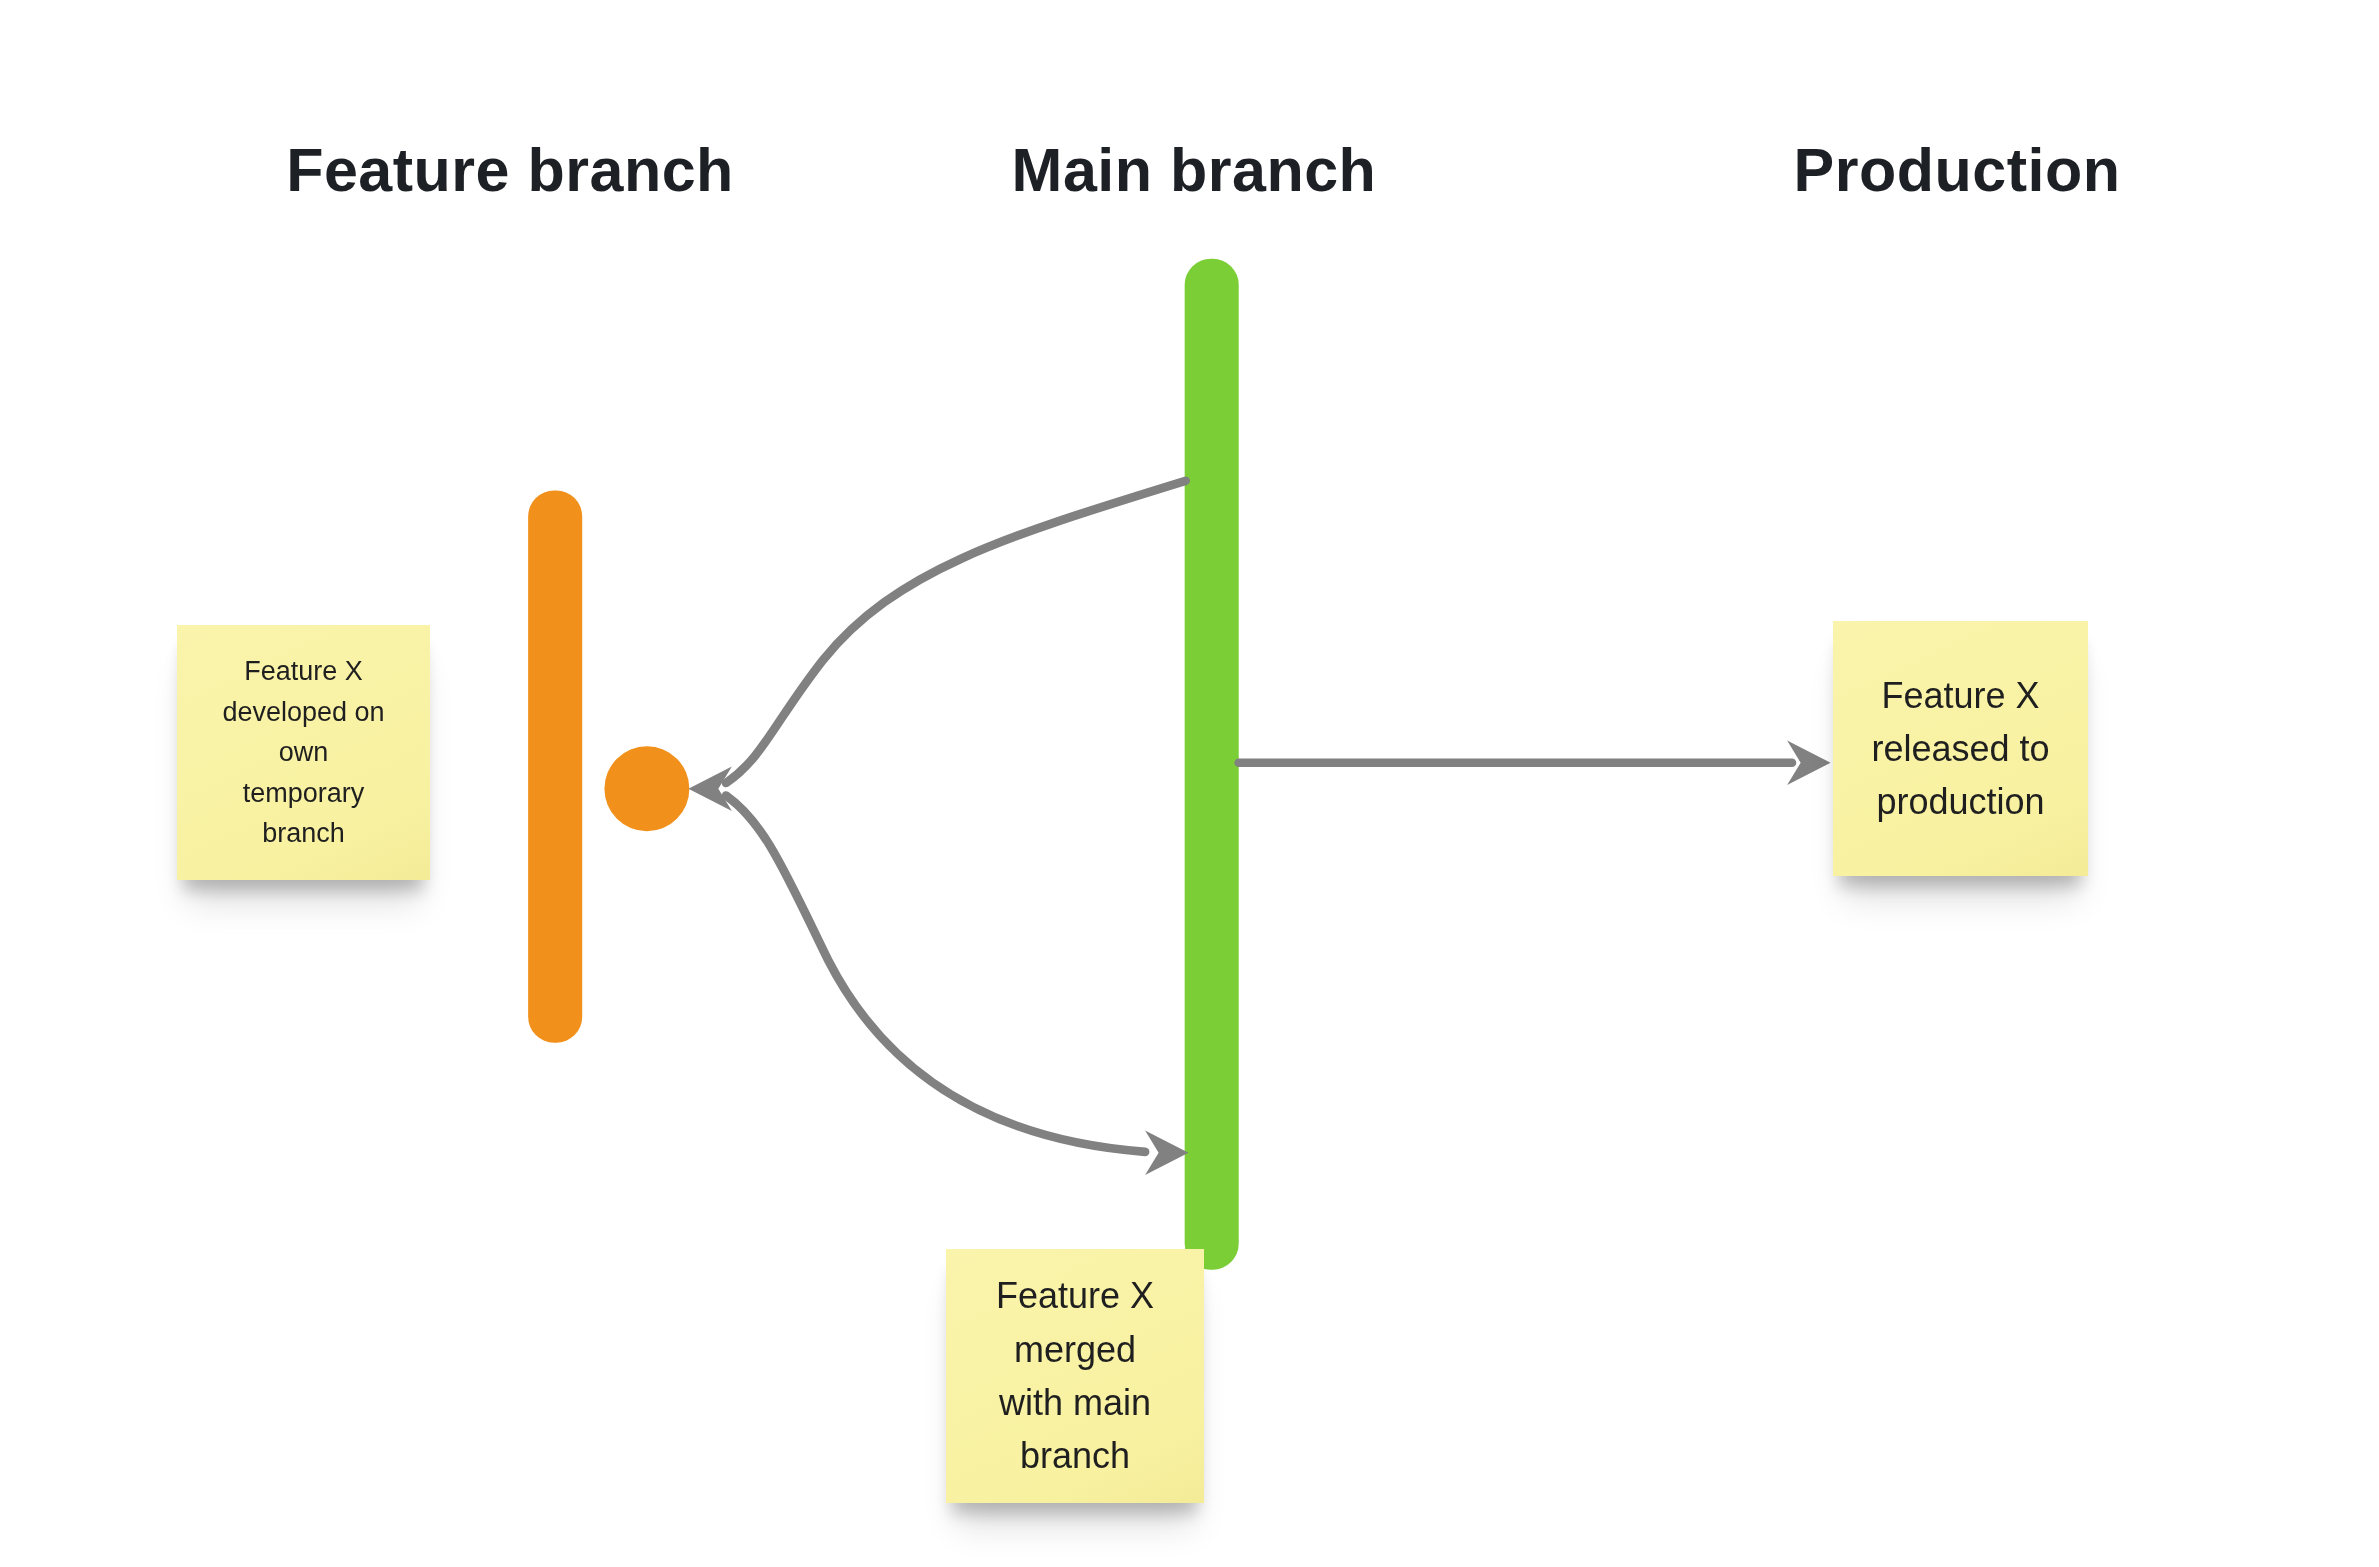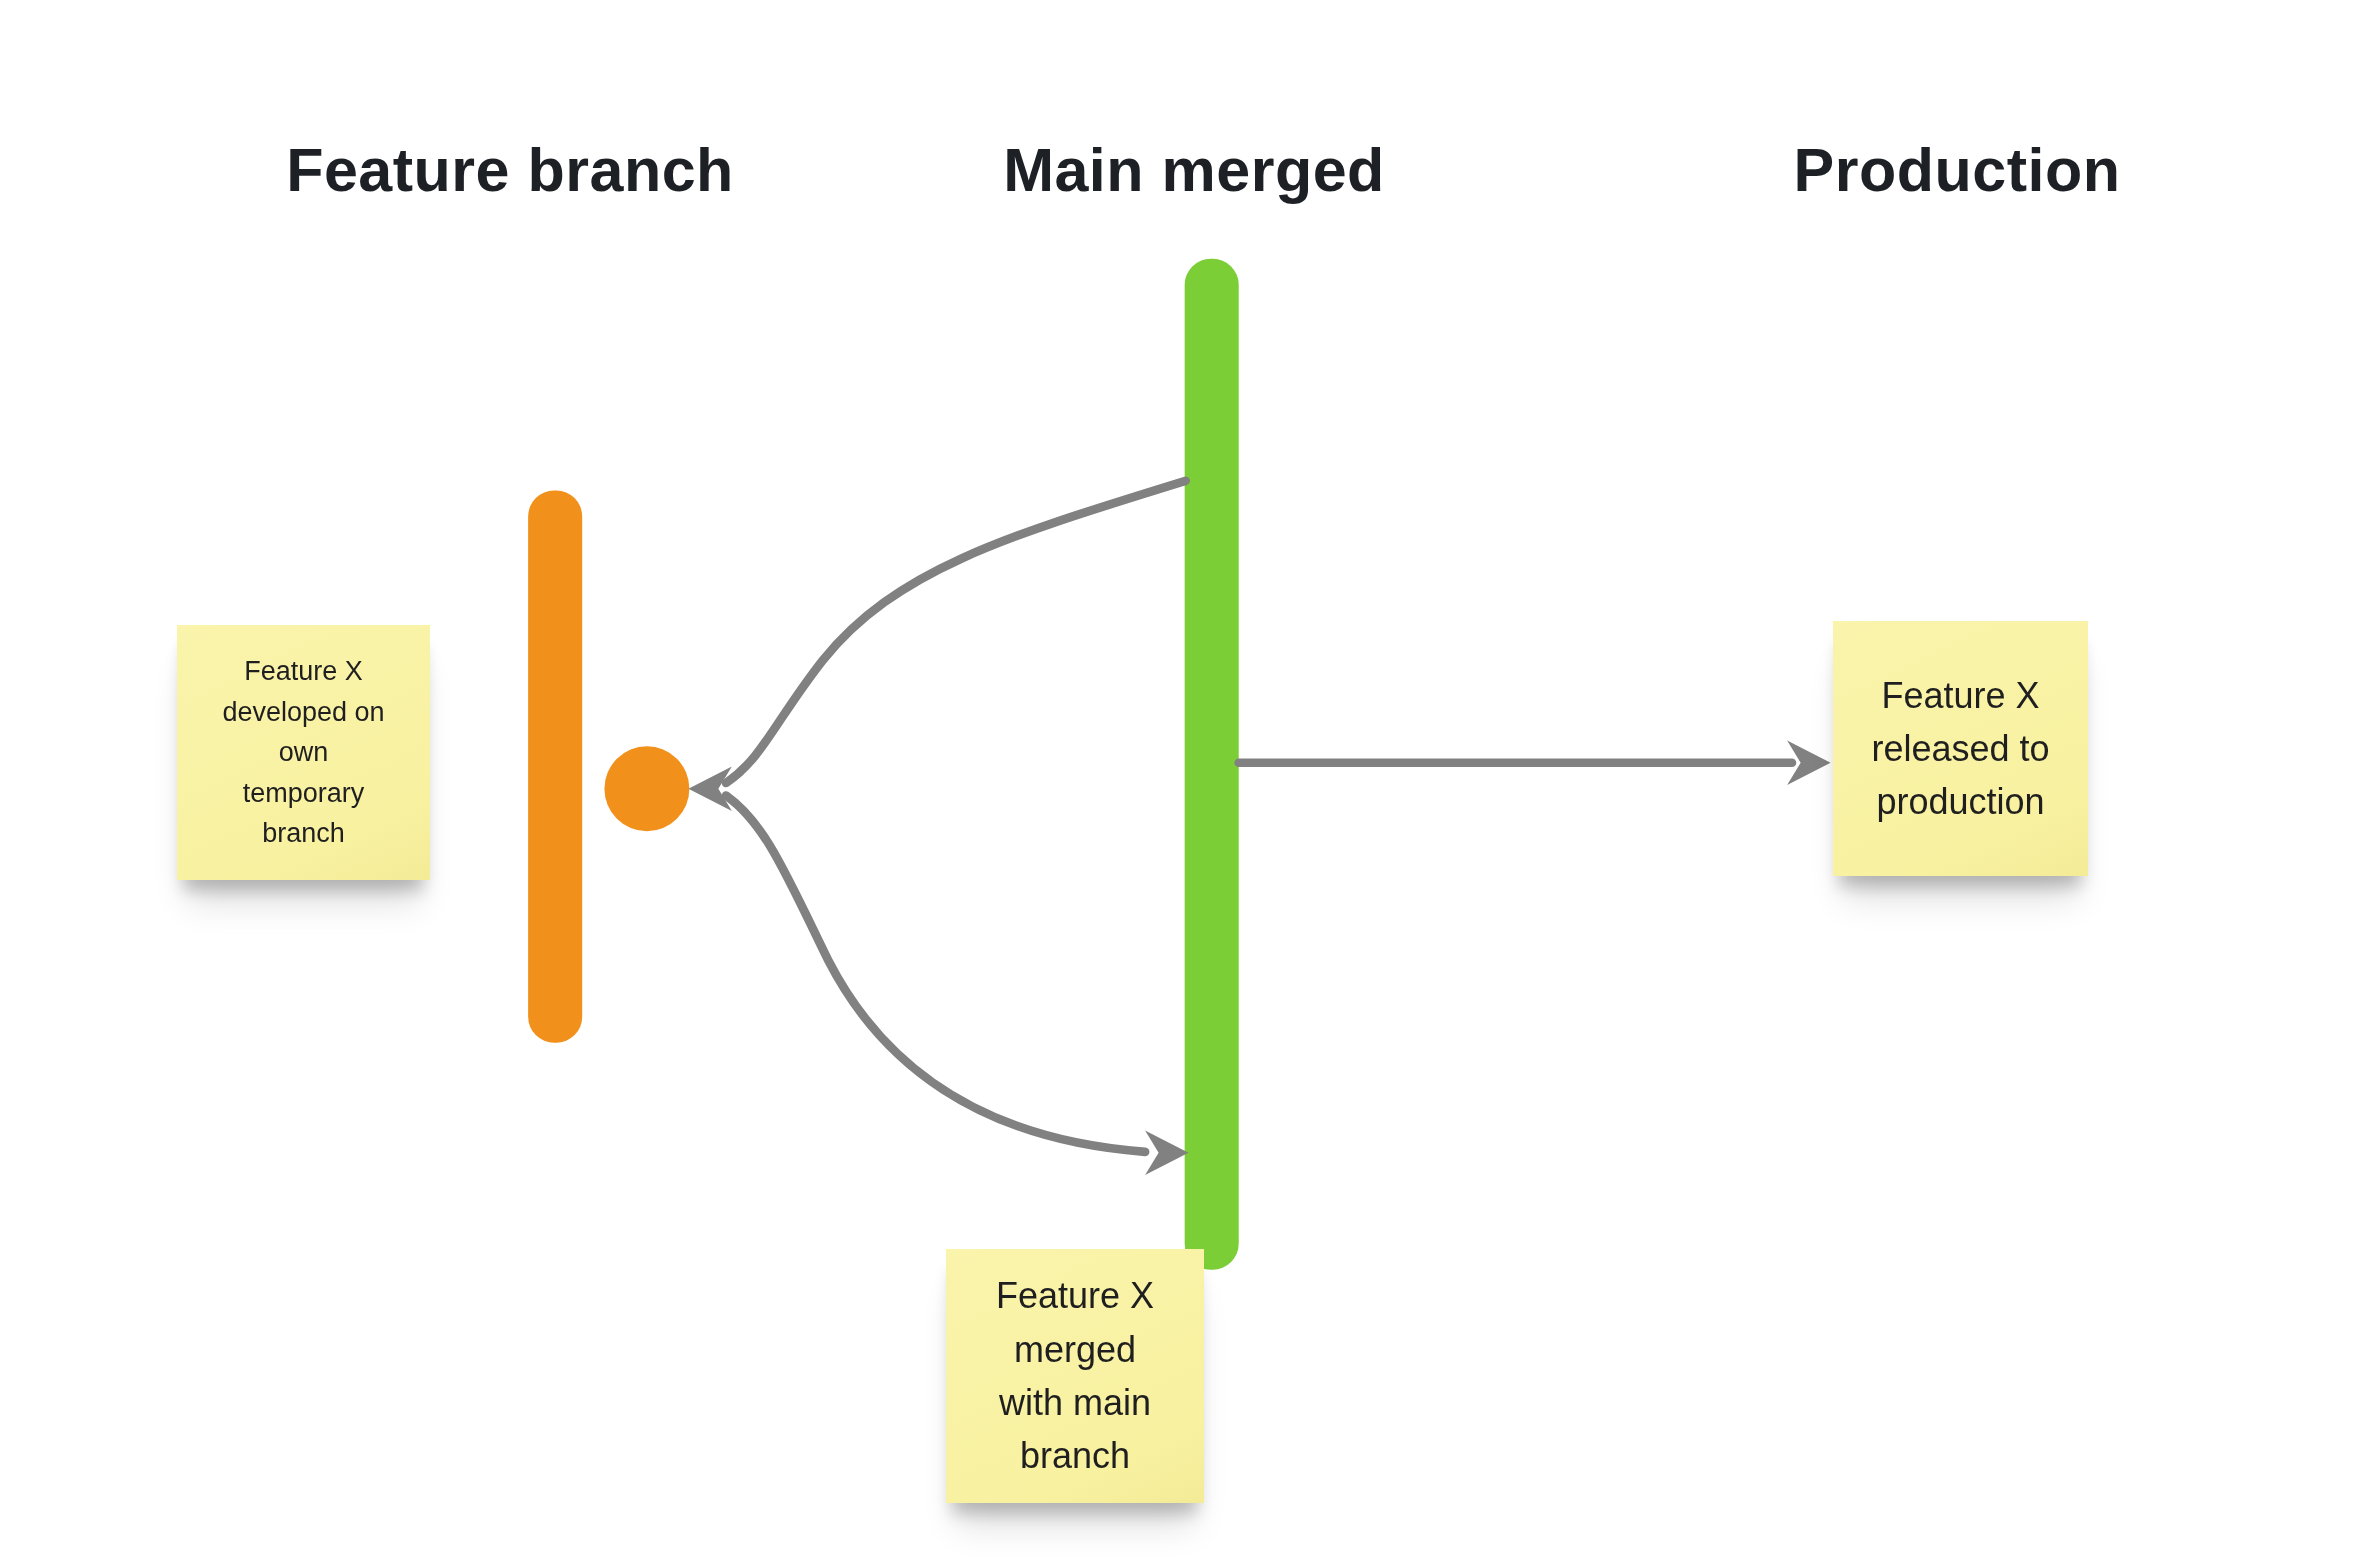--- a/index.html
+++ b/index.html
@@ -67,21 +67,21 @@
   }
   .note-merge .note-text { font-size: 36px; line-height: 1.48; }
 </style>
 </head>
 <body>
 
 <div class="board">
 
   <div class="col-header header-feature">Feature branch</div>
 
-  <div class="col-header header-main">Main merged</div>
+  <div class="col-header header-main">Main branch</div>
 
   <div class="col-header header-production">Production</div>
 
   <svg class="connector-layer" viewBox="0 0 2464 1623">
 
     <rect x="1227" y="268" width="56" height="1047" rx="27" fill="#7BCE35"></rect>
 
     <rect x="547" y="508" width="56" height="572" rx="27" fill="#F1901A"></rect>
 
     <circle cx="670" cy="817" r="44" fill="#F1901A"></circle>

